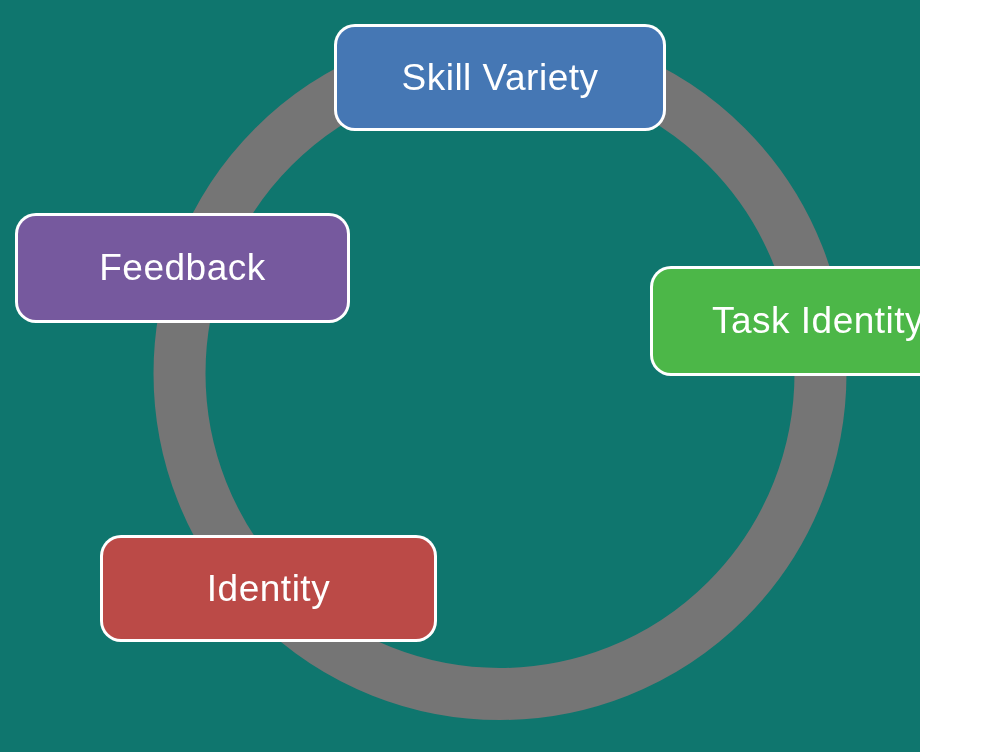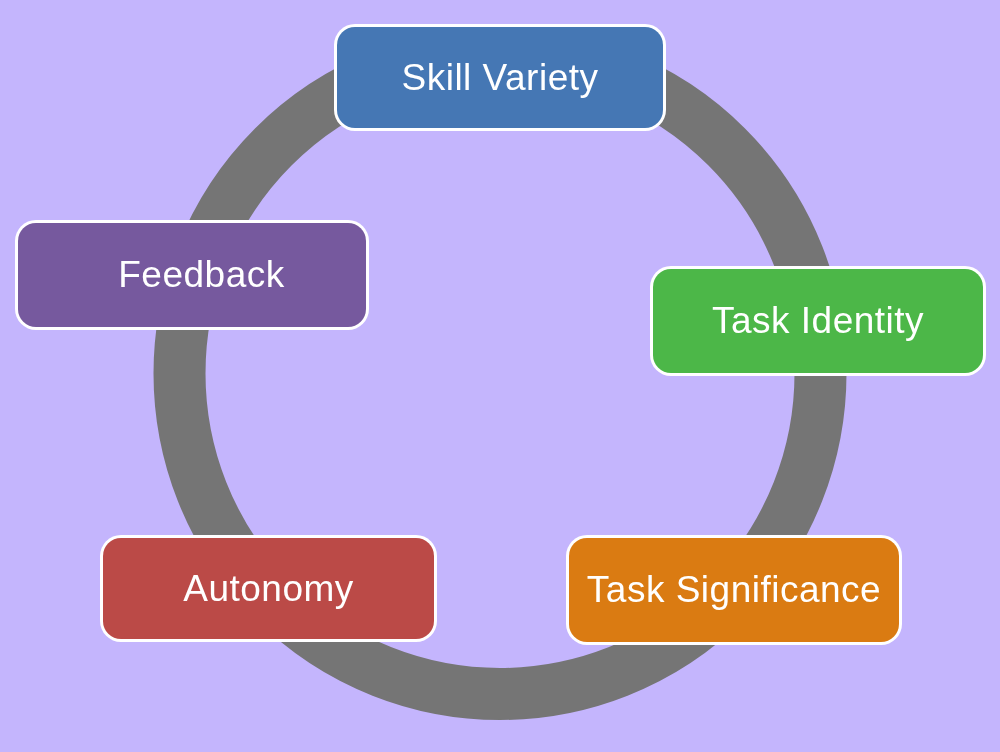--- a/index.html
+++ b/index.html
@@ -2,23 +2,23 @@
 <html><head>
 <meta charset="utf-8">
 <style>
   html, body {
     margin: 0;
     padding: 0;
     background: #ffffff;
   }
   .canvas {
     position: relative;
-    width: 1000px;
+    width: 920px;
     height: 752px;
-    background: #c4b5fd;
+    background: #0f766e;
     overflow: hidden;
     font-family: "Liberation Sans", sans-serif;
   }
   .ring-svg {
     position: absolute;
     left: 0;
     top: 0;
     width: 1000px;
     height: 752px;
   }
@@ -33,44 +33,41 @@
     font-size: 37px;
     font-weight: 400;
     letter-spacing: 0.5px;
     text-align: center;
     white-space: nowrap;
   }
   .n-skill-variety     { left: 337px; top: 27px;  width: 326px; height: 101px; }
   .n-task-identity     { left: 653px; top: 231px; width: 330px; height: 104px; margin-top: 38px; }
   .n-task-significance { left: 569px; top: 538px; width: 330px; height: 104px; }
   .n-autonomy          { left: 103px; top: 538px; width: 331px; height: 101px; }
-  .n-feedback          { left: 18px;  top: 223px; width: 329px; height: 104px; padding-left: 19px; }
+  .n-feedback          { left: 18px;  top: 216px; width: 329px; height: 104px; }
 </style>
 </head>
 <body>
 
 <div class="canvas">
 
   <svg class="ring-svg" viewBox="0 0 1000 752" xmlns="http://www.w3.org/2000/svg">
     <circle cx="500" cy="373.5" r="320.5" fill="none" stroke="#757575" stroke-width="52"></circle>
   </svg>
 
   <div class="node n-skill-variety" style="background-color: rgb(69, 119, 180);">
     <span>Skill Variety</span>
   </div>
 
   <div class="node n-task-identity" style="background-color: rgb(76, 183, 72);">
     <span>Task Identity</span>
   </div>
 
-  <div class="node n-task-significance" style="background-color: rgb(218, 123, 18);">
-    <span>Task Significance</span>
-  </div>
 
   <div class="node n-autonomy" style="background-color: rgb(187, 74, 71);">
-    <span>Autonomy</span>
+    <span>Identity</span>
   </div>
 
   <div class="node n-feedback" style="background-color: rgb(118, 89, 158);">
     <span>Feedback</span>
   </div>
 
 </div>
 
 </body></html>

